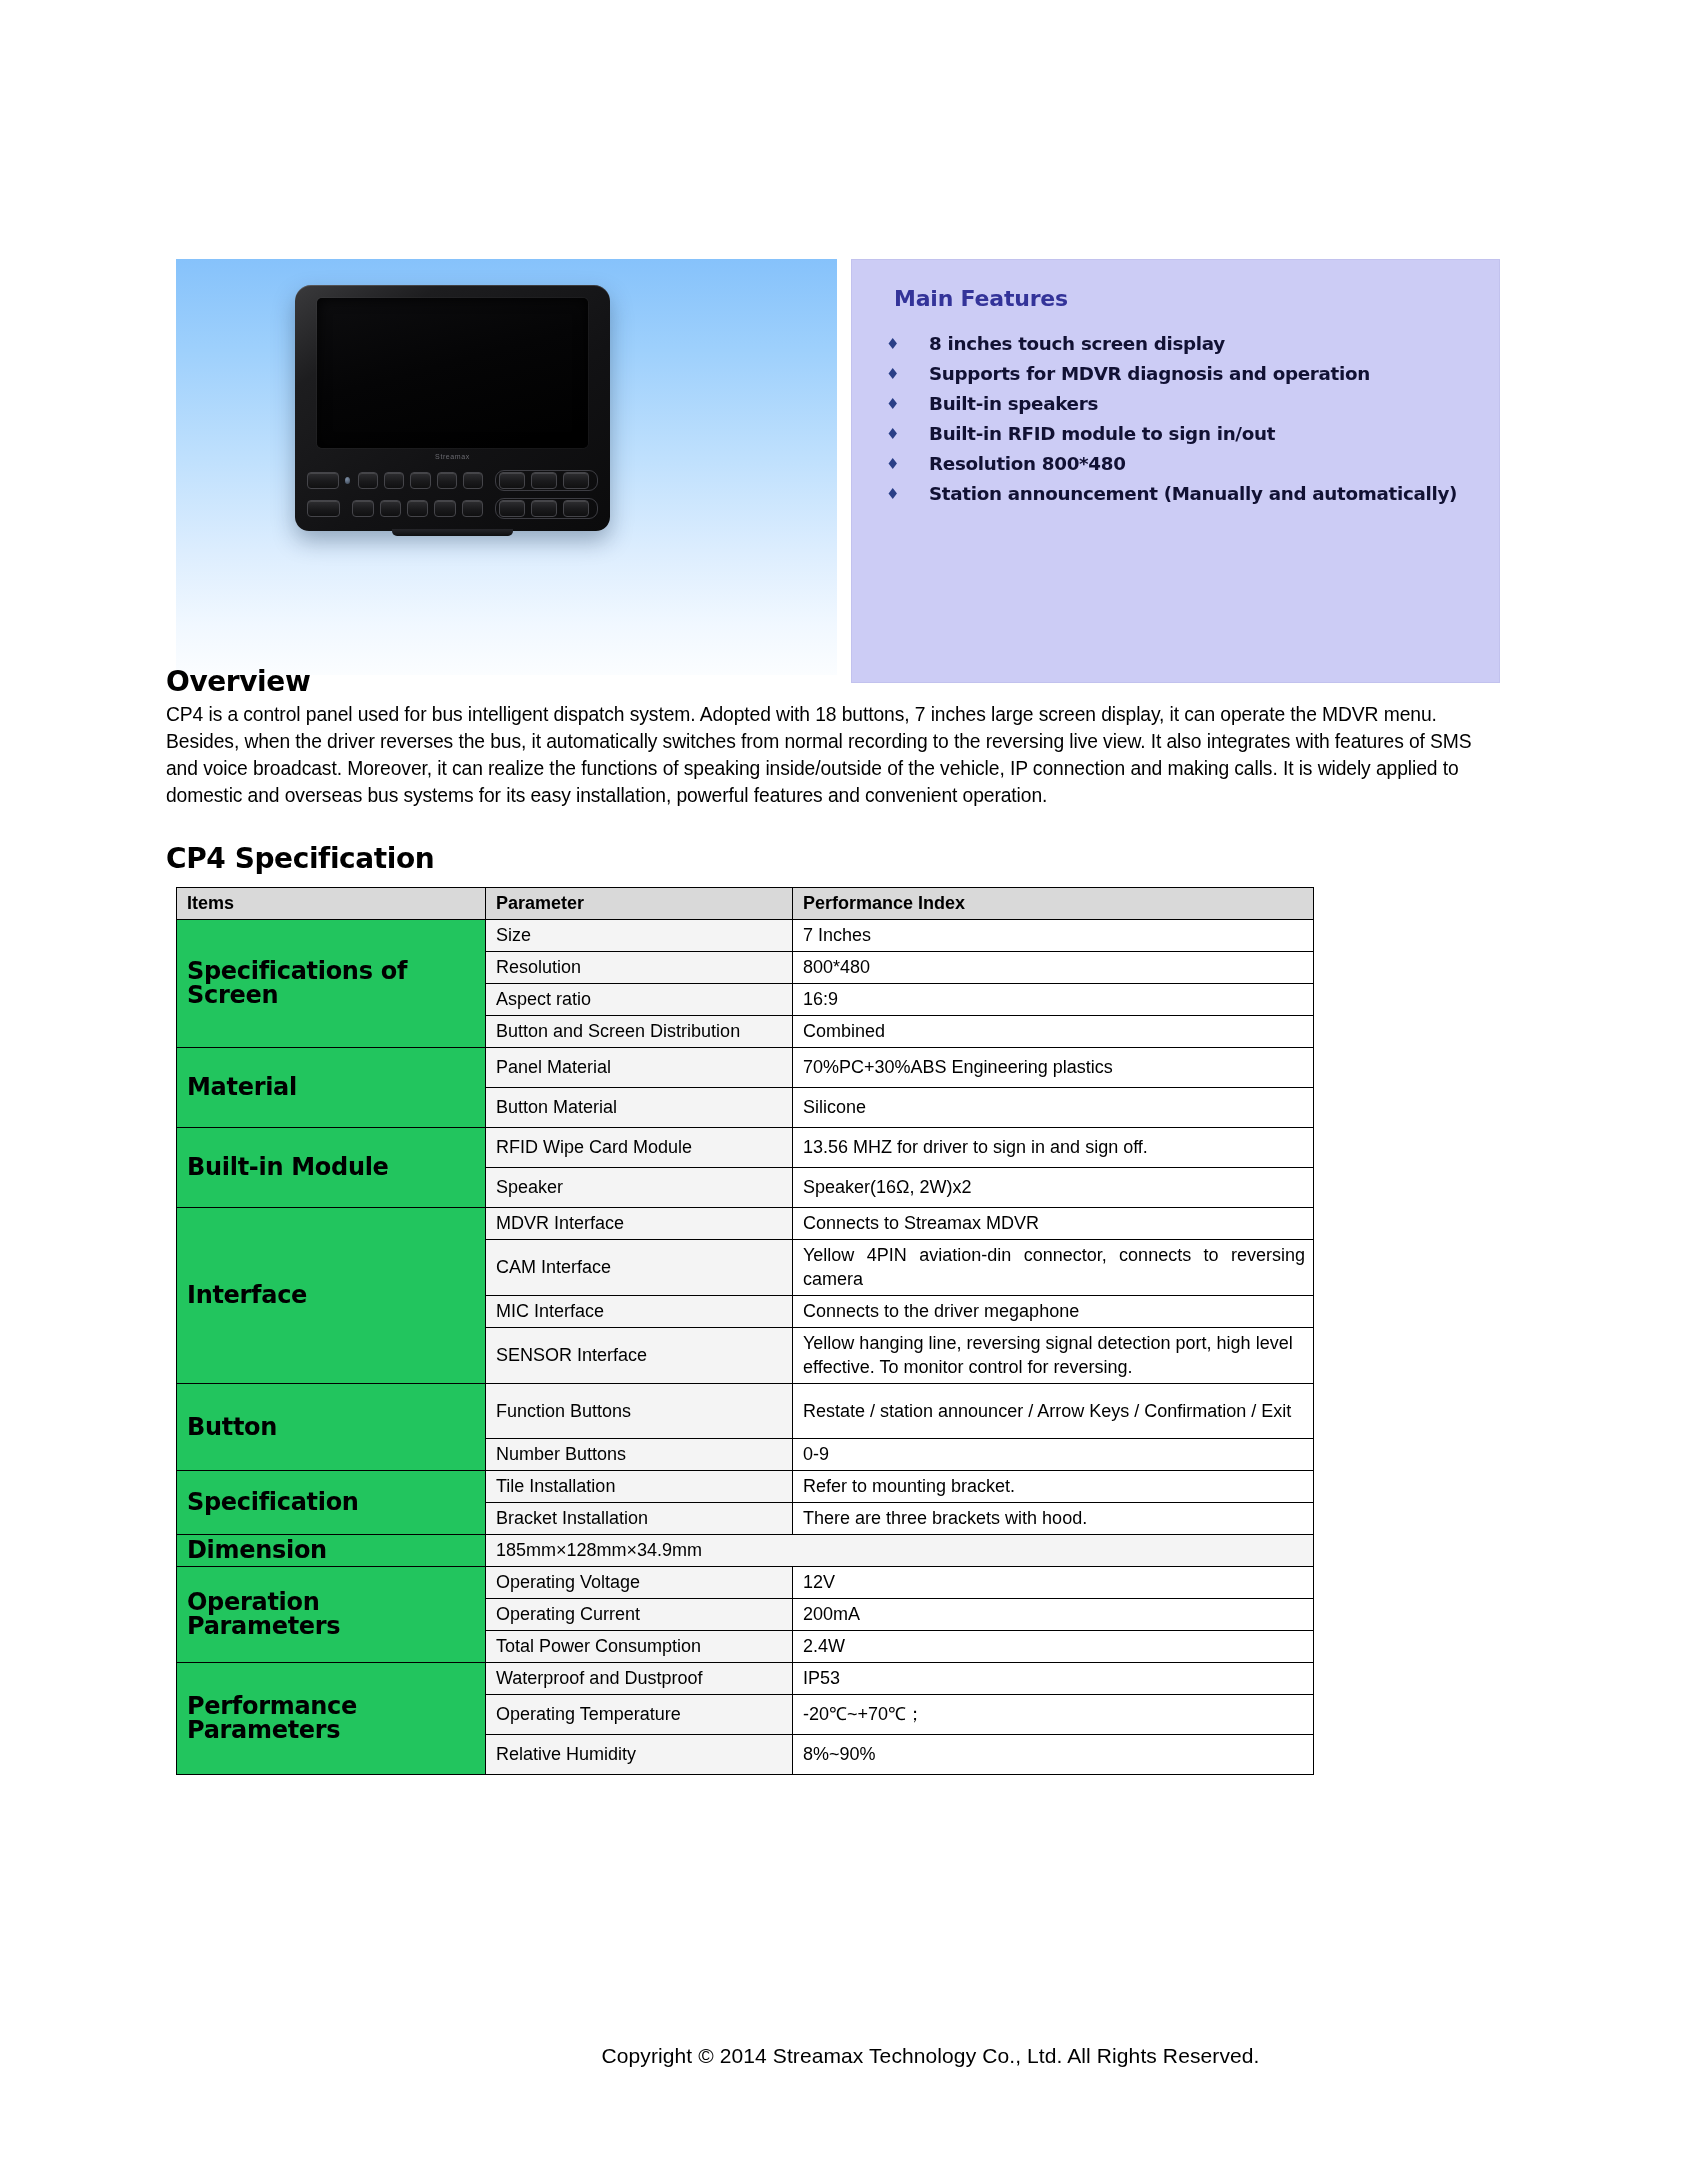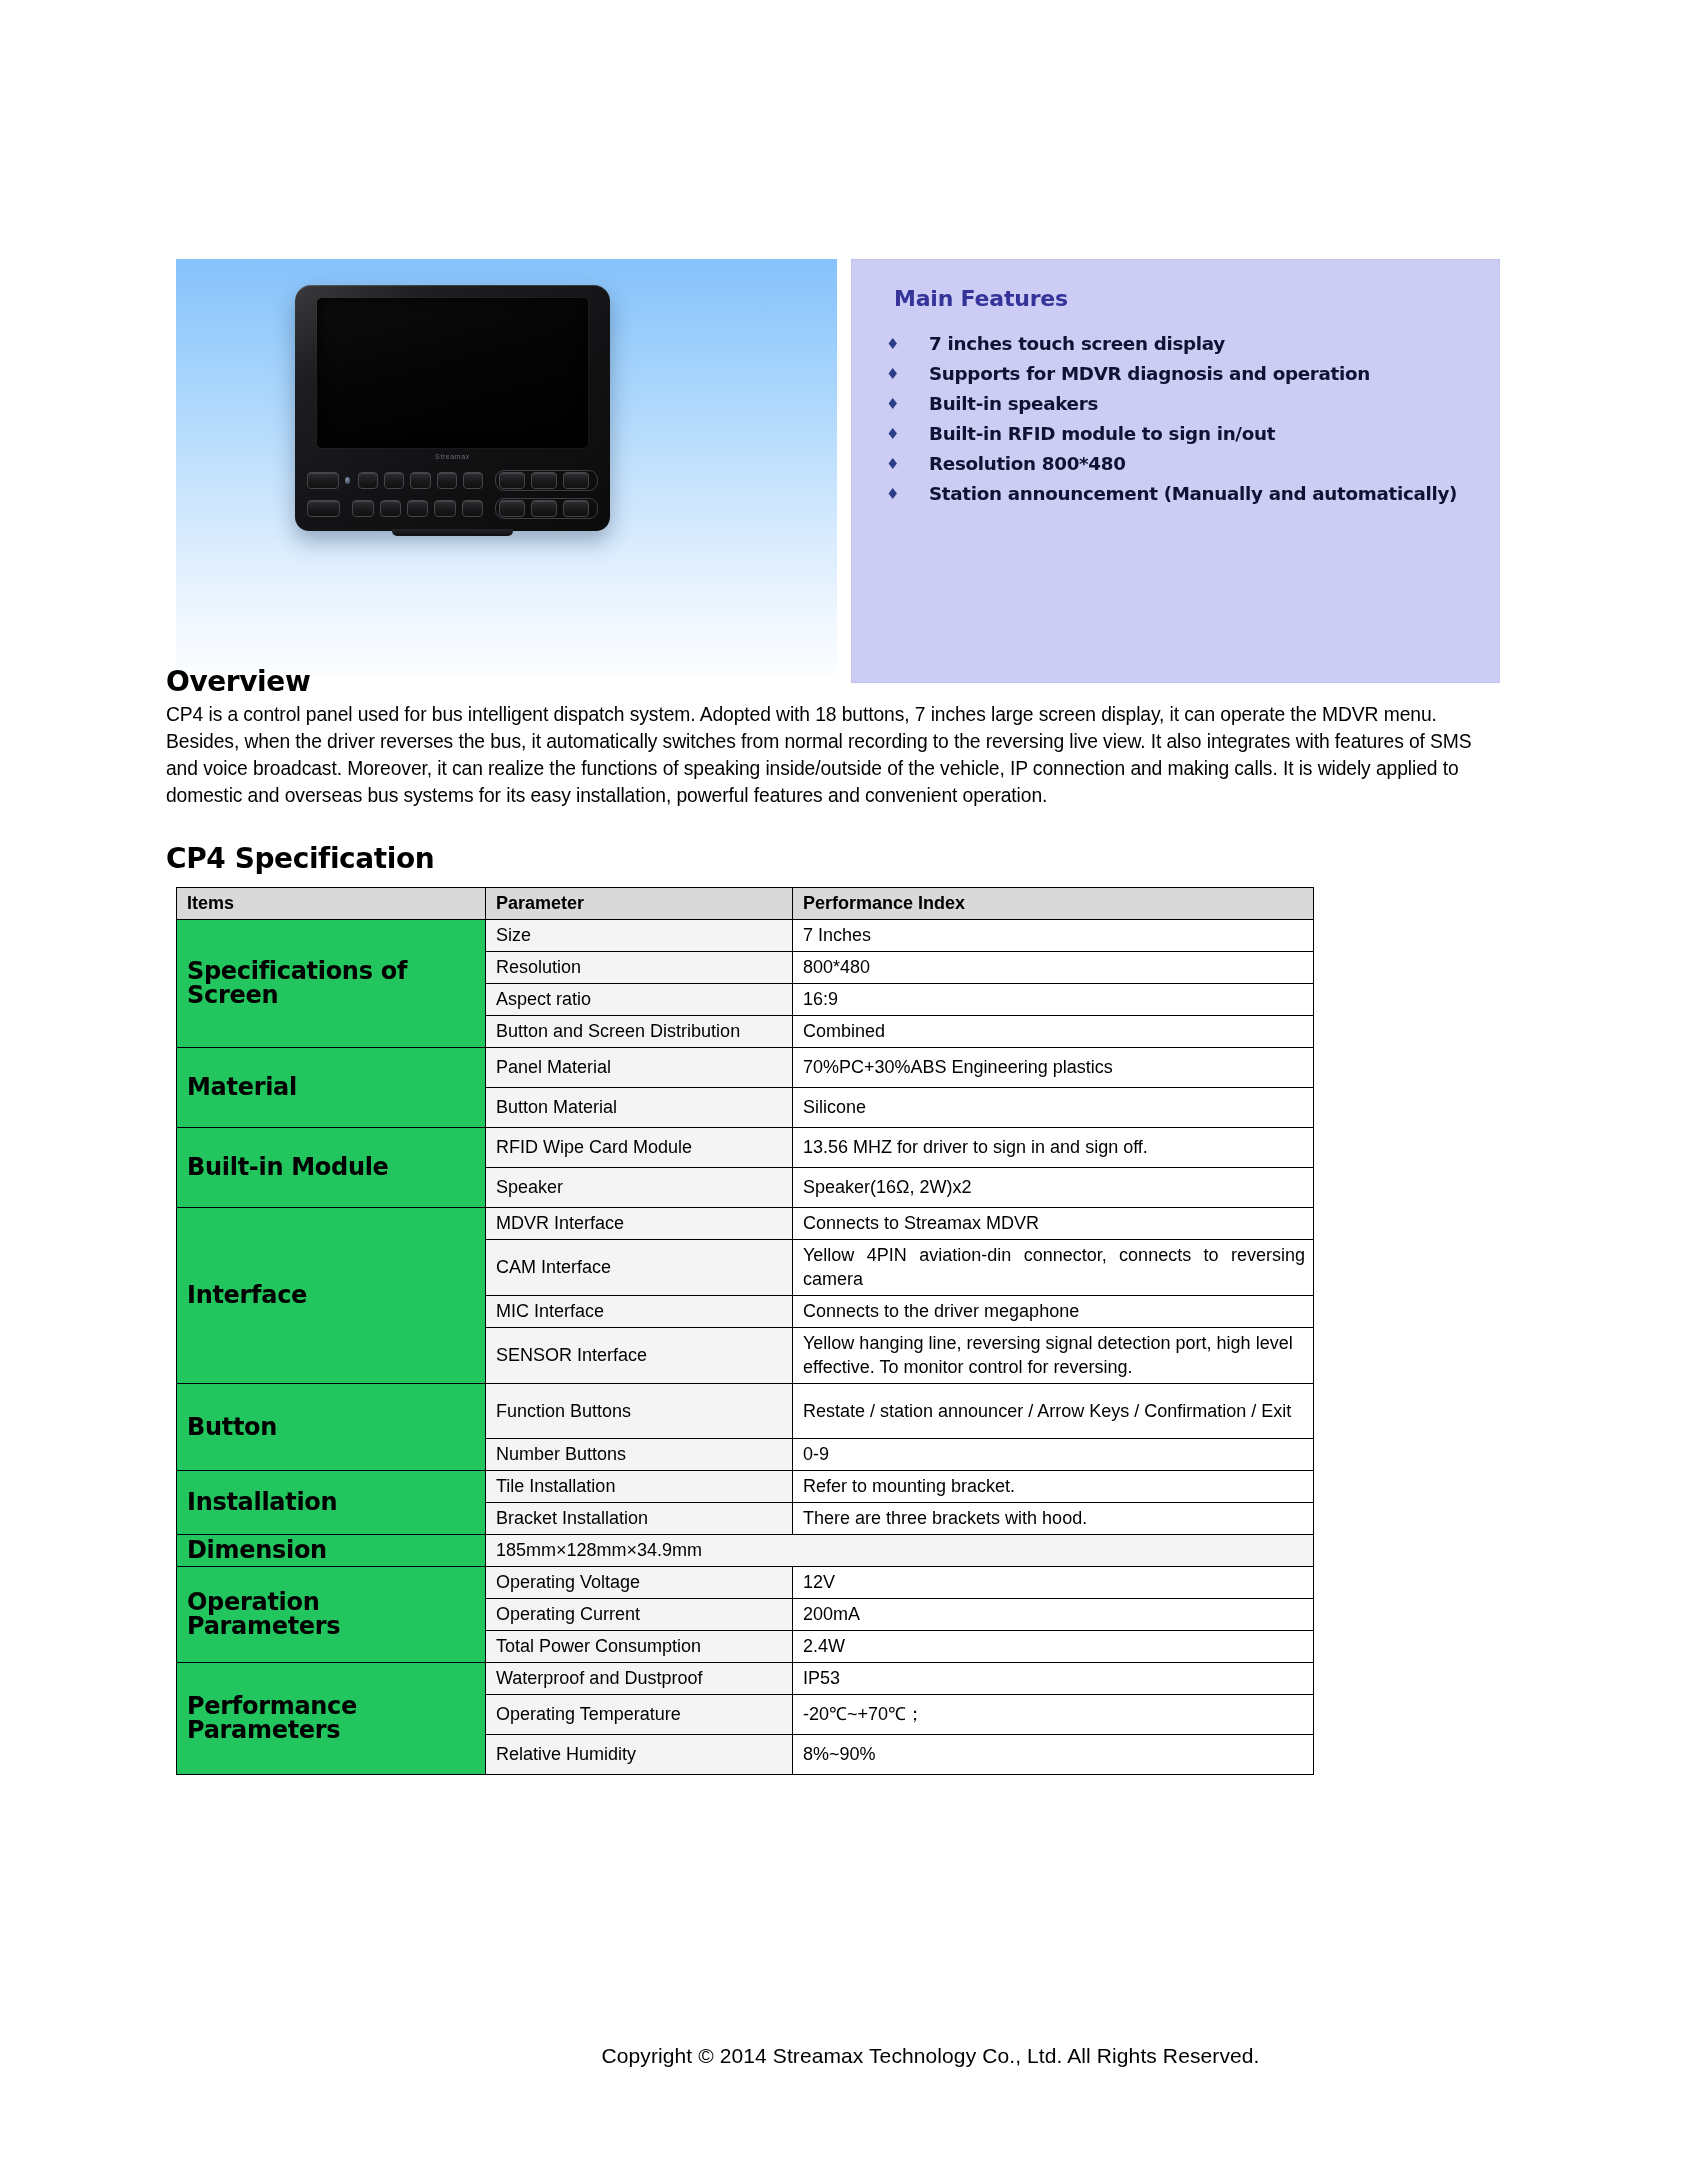--- a/index.html
+++ b/index.html
@@ -347,21 +347,21 @@
         </div>
         <div class="device-stand"></div>
       </div>
     </div>
 
     <div class="features">
       <div class="features-title">Main Features</div>
       <ul class="features-list">
         <li>
           <span class="bullet">♦</span>
-          <span>7 inches touch screen display</span>
+          <span>8 inches touch screen display</span>
         </li>
         <li>
           <span class="bullet">♦</span>
           <span>Supports for MDVR diagnosis and operation</span>
         </li>
         <li>
           <span class="bullet">♦</span>
           <span>Built-in speakers</span>
         </li>
         <li>
@@ -460,21 +460,21 @@
         <td class="group" rowspan="2">Button</td>
         <td class="param">Function Buttons</td>
         <td class="perf">Restate / station announcer / Arrow Keys / Confirmation / Exit</td>
       </tr>
       <tr class="row-std">
         <td class="param">Number Buttons</td>
         <td class="perf">0-9</td>
       </tr>
 
       <tr class="row-std">
-        <td class="group" rowspan="2">Installation</td>
+        <td class="group" rowspan="2">Specification</td>
         <td class="param">Tile Installation</td>
         <td class="perf">Refer to mounting bracket.</td>
       </tr>
       <tr class="row-std">
         <td class="param">Bracket Installation</td>
         <td class="perf">There are three brackets with hood.</td>
       </tr>
 
       <tr class="row-std">
         <td class="group">Dimension</td>

